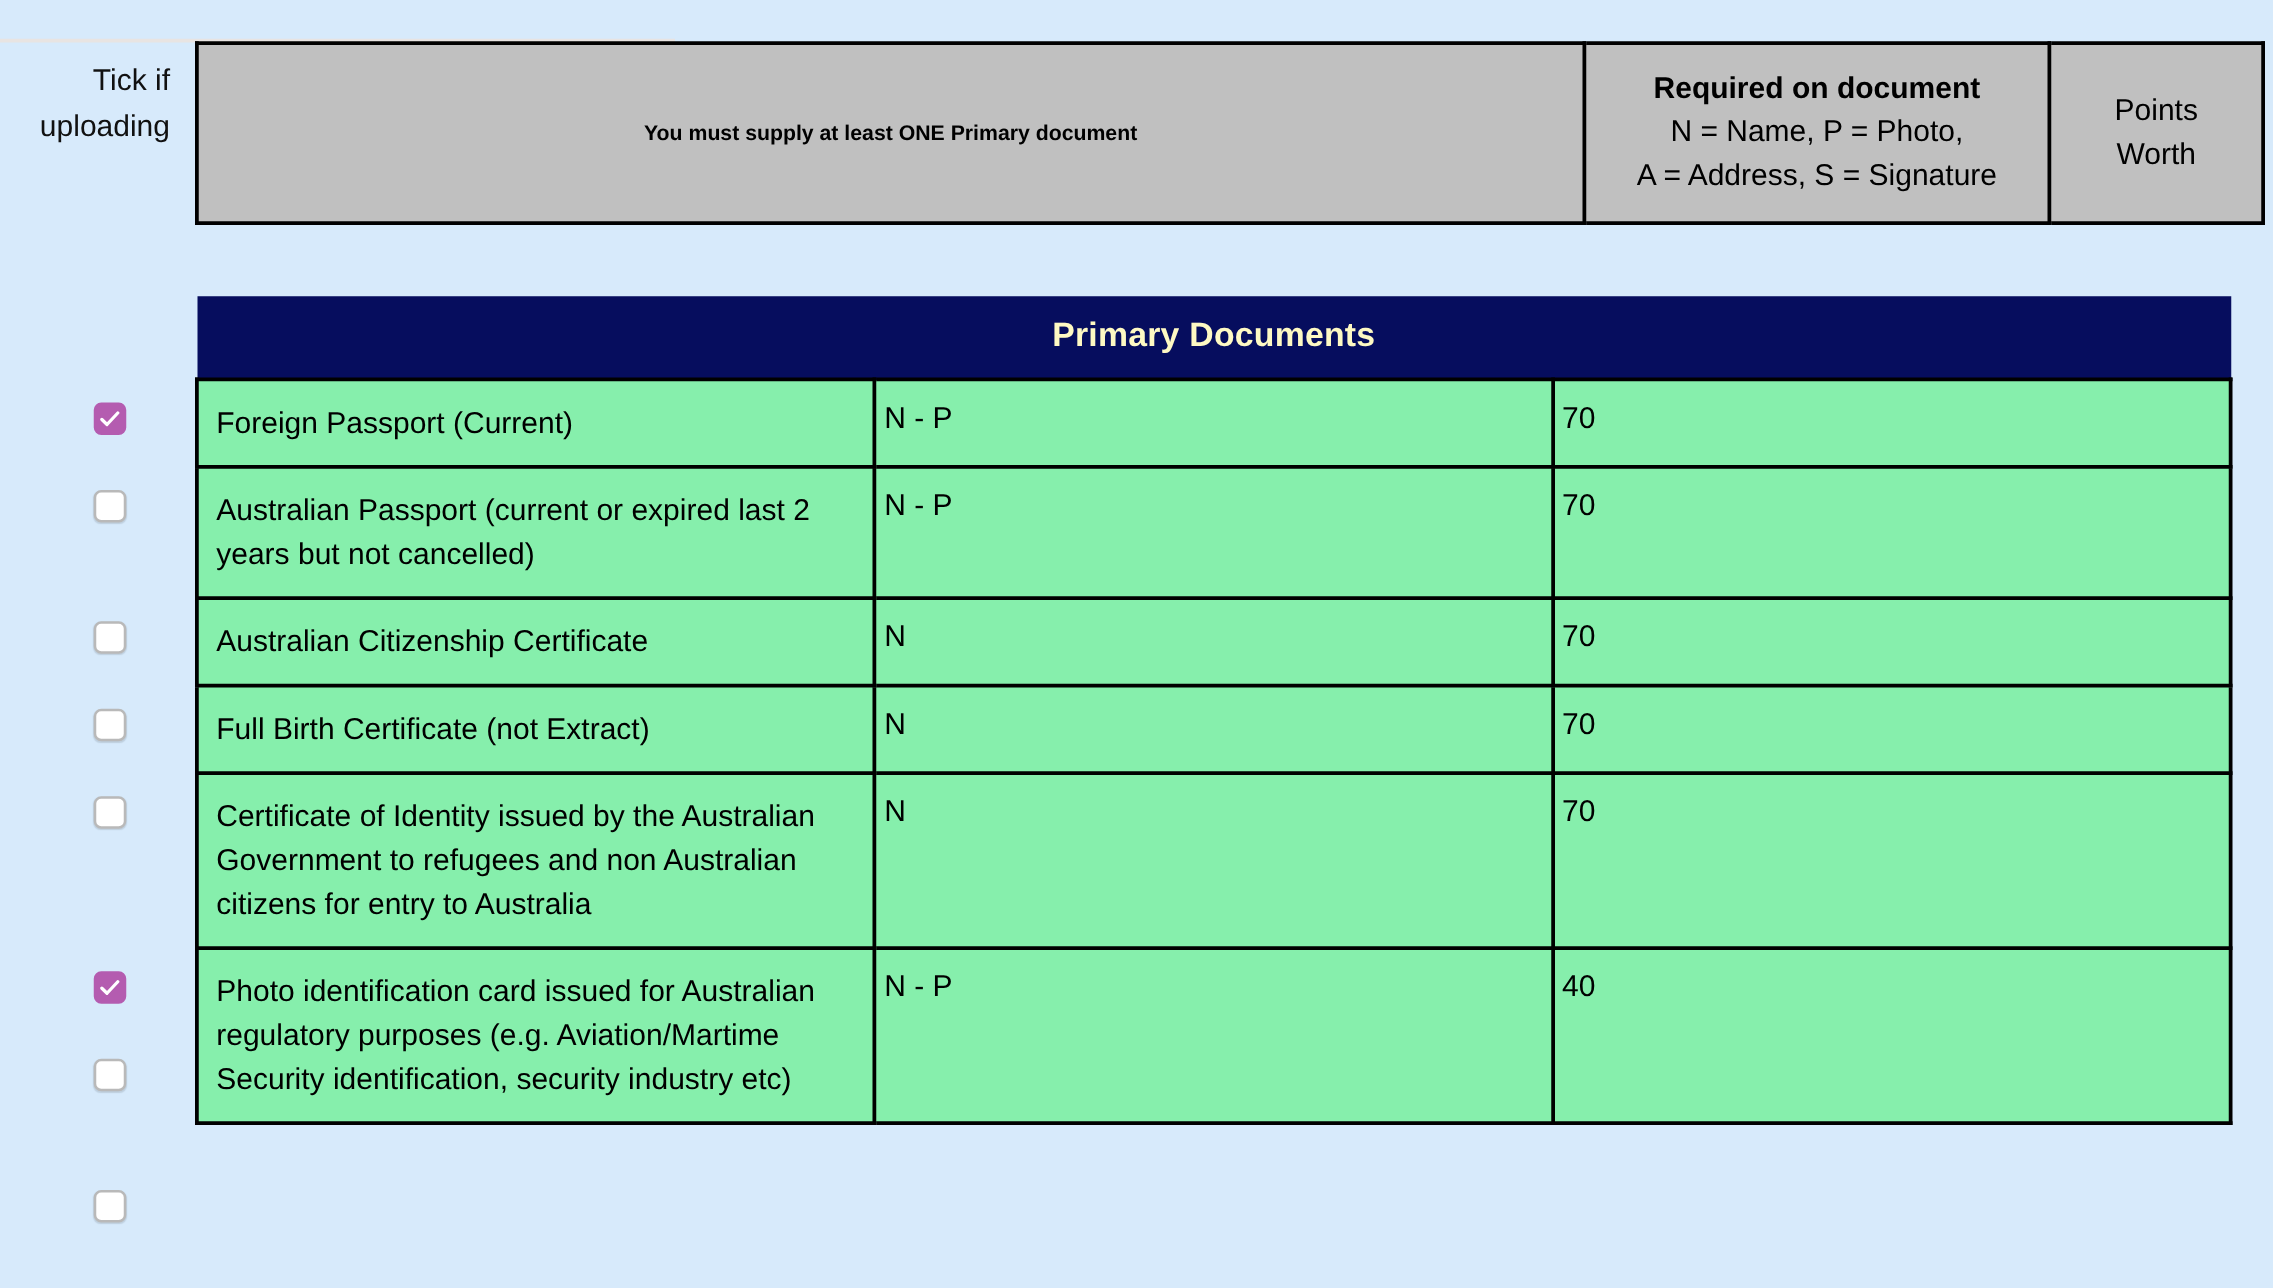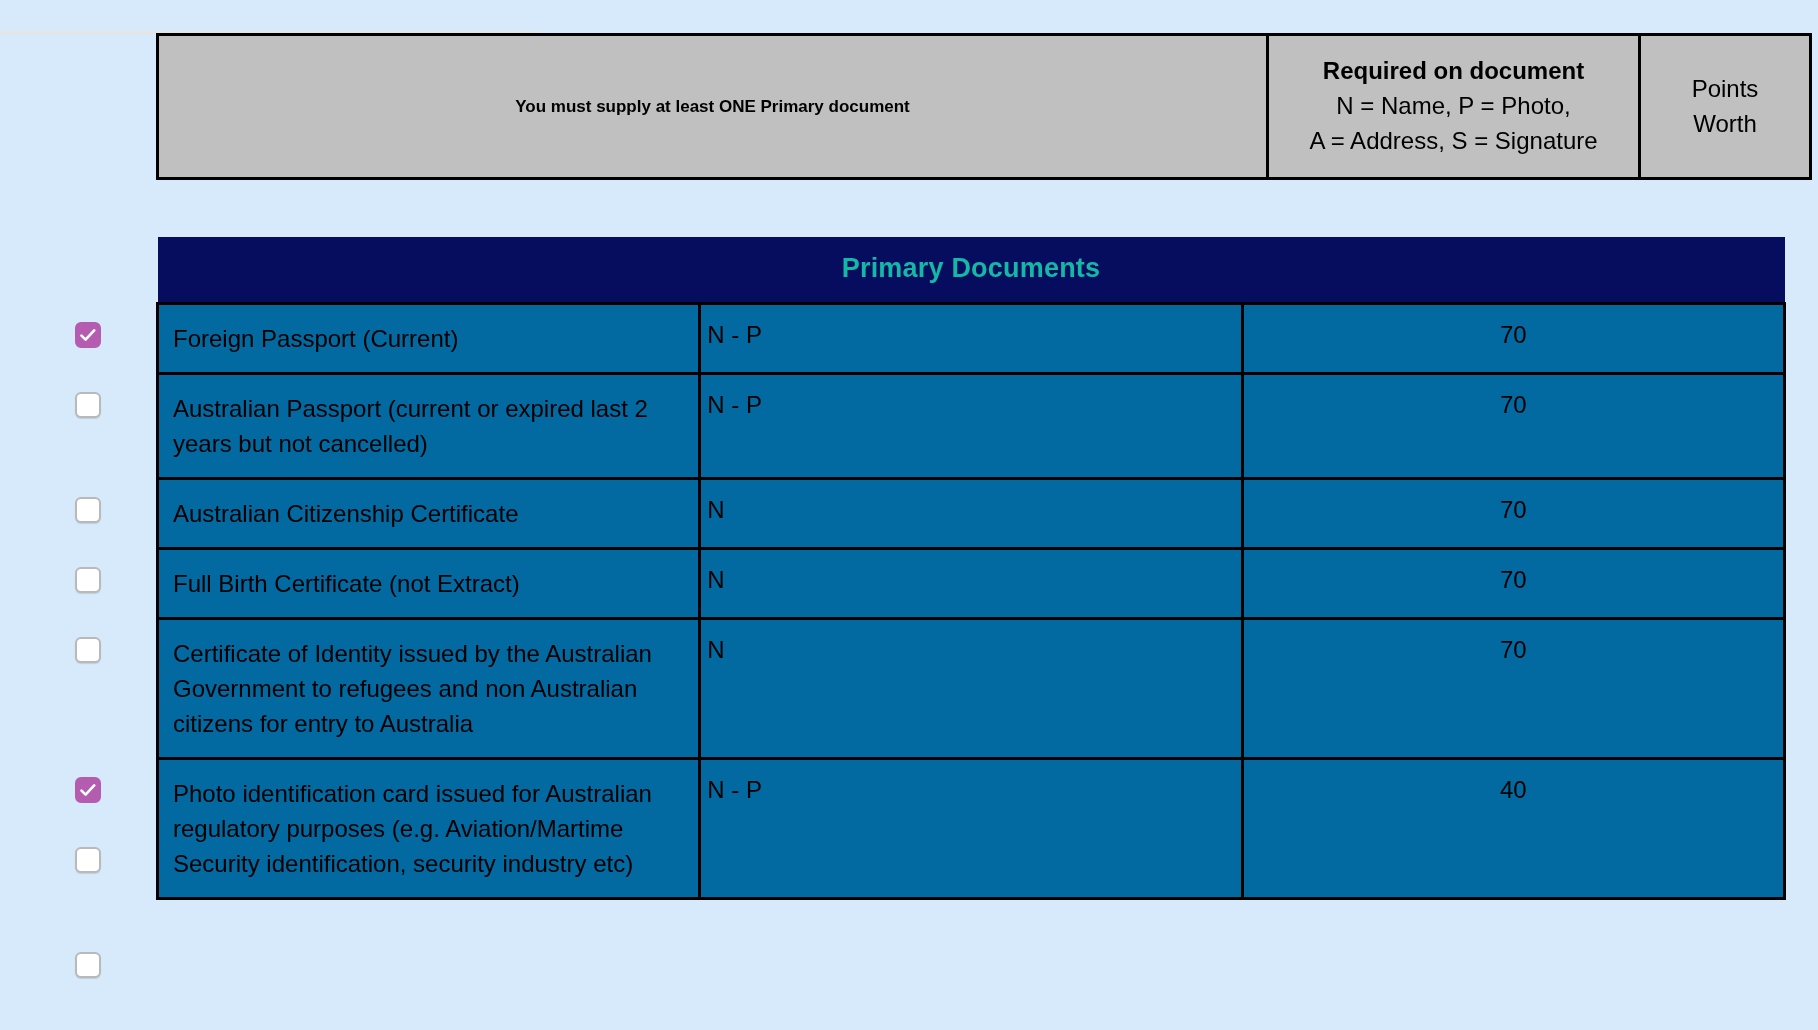--- a/index.html
+++ b/index.html
@@ -90,49 +90,48 @@
   .doc-table {
     position: absolute;
     left: 156px;
     top: 237px;
     width: 1630px;
     border-collapse: collapse;
     table-layout: fixed;
   }
   .doc-table th.banner {
     background: #060d5e;
-    color: #14b8a6;
+    color: #fef9c3;
     font-size: 27px;
     font-weight: bold;
     text-align: center;
     padding: 16px 0 18px 0;
     border: none;
     letter-spacing: 0.2px;
   }
   .doc-table td {
     border: 3px solid #000;
-    background: #0369a1;
+    background: #86efac;
     font-size: 24px;
     vertical-align: top;
     box-sizing: border-box;
   }
   .doc-table td.name {
     width: 1110px;
     text-align: left;
     padding: 16px 14px 16px 14px;
     line-height: 1.46;
   }
   .doc-table td.req {
     width: 372px;
     text-align: left;
     padding: 16px 6px;
   }
   .doc-table td.pts {
     width: 171px;
-    text-align: center;
     padding: 16px 6px;
   }
 
   
   .checkbox-col {
     position: absolute;
     left: 0;
     top: 237px;
     width: 156px;
   }
@@ -166,20 +165,24 @@
     top: 4px;
   }
 </style>
 </head>
 <body>
 
 <div class="page">
 
   <div class="top-rule"></div>
 
+  <div class="tick-caption">
+    <div>Tick if</div>
+    <div>uploading</div>
+  </div>
 
   <table class="legend-table">
     <tbody>
         <tr>
       <td class="legend-main">You must supply at least ONE Primary document</td>
       <td class="legend-req">
         <span class="req-title">Required on document</span>
         <span>N = Name, P = Photo,</span><br>
         <span>A = Address, S = Signature</span>
       </td>

